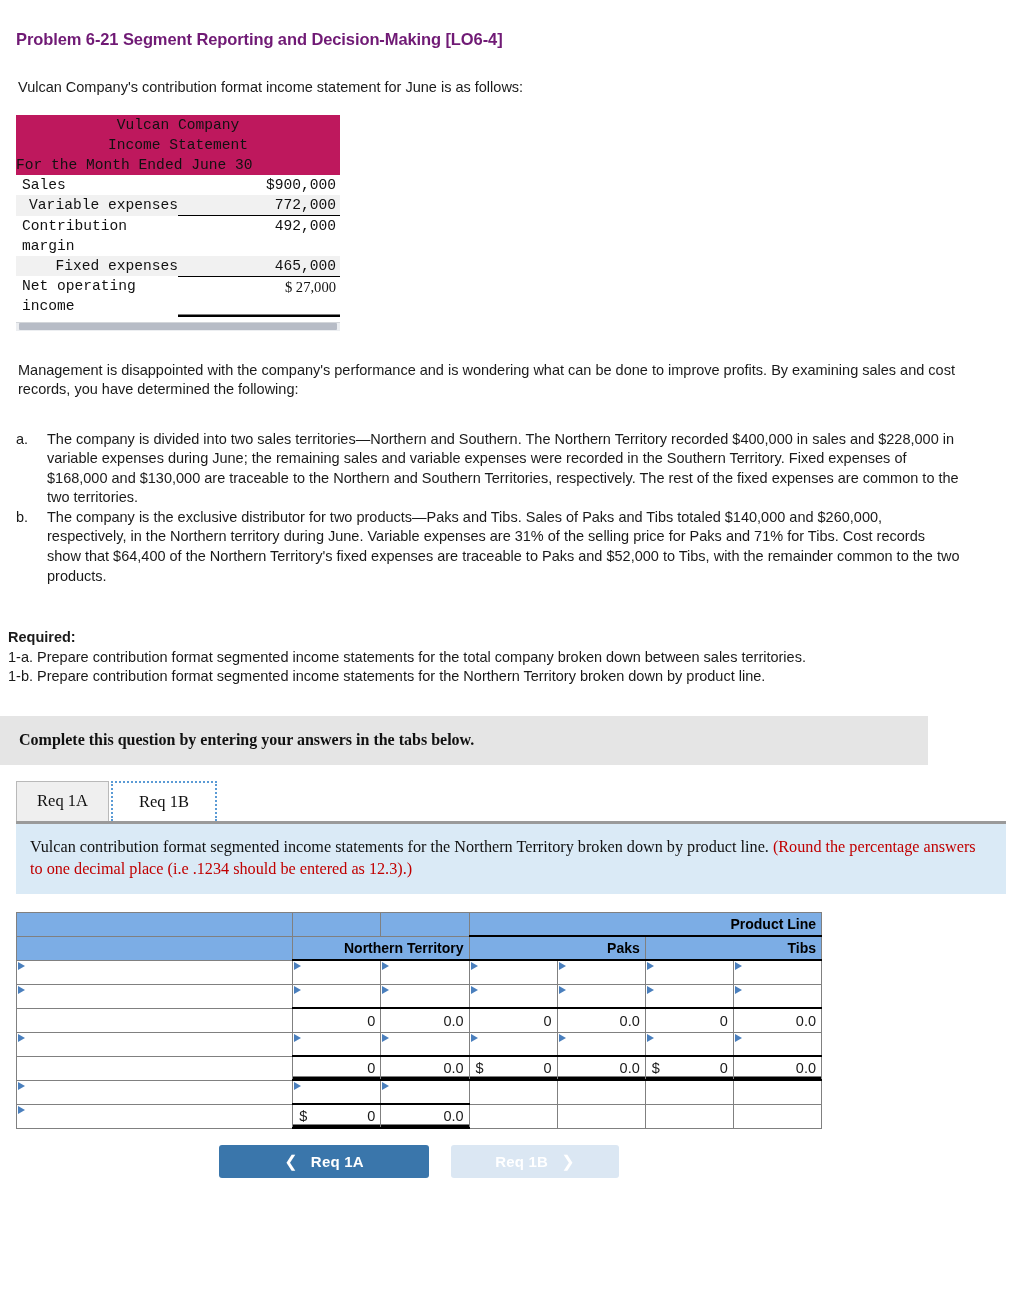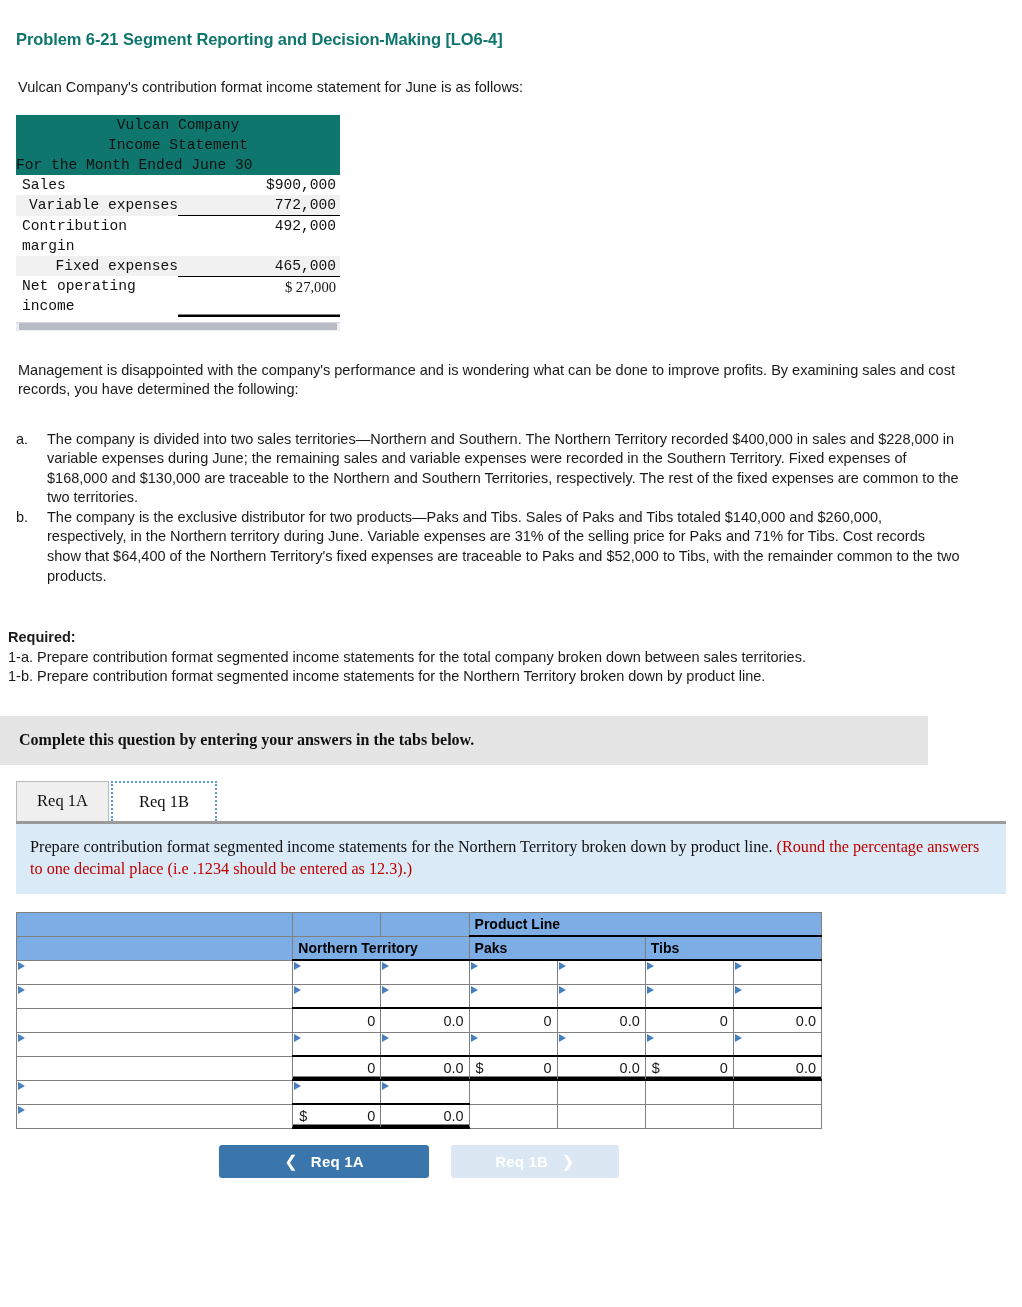--- a/index.html
+++ b/index.html
@@ -17,21 +17,21 @@
   }
 
   .page { padding: 0; }
 
   
   .prob-title {
     font-size: 16.5px;
     font-weight: bold;
     letter-spacing: -0.1px;
     margin: 30px 0 0 16px;
-    color: #0f766e;
+    color: #701a75;
   }
   .intro-line {
     font-size: 14.5px;
     margin: 30px 0 0 18px;
     color: #1a1a1a;
   }
 
   
   .is-wrap {
     margin: 20px 0 0 16px;
@@ -40,21 +40,21 @@
   table.is-table {
     border-collapse: collapse;
     font-family: "Liberation Mono", "DejaVu Sans Mono", monospace;
     font-size: 14.6px;
     width: 324px;
     table-layout: fixed;
     color: #111;
   }
   table.is-table td { padding: 0; vertical-align: top; line-height: 20px; }
   .is-head td {
-    background: #0f766e;
+    background: #be185d;
     text-align: center;
     padding: 1px 0;
   }
   .is-head.left td { text-align: left; padding-left: 0; }
   .is-row td.lbl { padding-left: 6px; white-space: normal; }
   .is-row td.val { text-align: right; padding-right: 4px; white-space: nowrap; }
   .is-row.shade td { background: #f1f1f1; text-align: right; }
   .val.ul-single { border-bottom: 1.6px solid #000; }
   .val.ul-double {
     border-bottom: 1.6px solid #000;
@@ -184,21 +184,21 @@
   table.agrid td {
     border: 1px solid #808080;
     height: 24px;
     padding: 0 5px;
     background: #ffffff;
     position: relative;
   }
   table.agrid td.hd {
     background: #7cade5;
     font-weight: bold;
-    text-align: left;
+    text-align: right;
     color: #000;
     font-size: 14px;
     margin-left: 24px;
   }
   table.agrid td.hd.blank { background: #7cade5; }
   .bb { border-bottom: 2.4px solid #000 !important; }
   td.num { text-align: right; padding-right: 6px; font-size: 14.5px; }
   td.num.dollar::before {
     content: "$";
     position: absolute;
@@ -329,21 +329,21 @@
   <div class="tabbar">
     <div class="tab inactive">
       <span>Req 1A</span>
     </div>
     <div class="tab active">
       <span>Req 1B</span>
     </div>
   </div>
 
   <div class="info-banner">
-    <span>Prepare contribution format segmented income statements for the Northern Territory broken down by product line. </span><span class="red">(Round the percentage answers to one decimal place (i.e .1234 should be entered as 12.3).)</span>
+    <span>Vulcan contribution format segmented income statements for the Northern Territory broken down by product line. </span><span class="red">(Round the percentage answers to one decimal place (i.e .1234 should be entered as 12.3).)</span>
   </div>
 
   <div class="grid-wrap">
     <table class="agrid">
       <colgroup>
         <col class="c-label">
           <col class="c-amt">
           <col class="c-pct">
         <col class="c-amt">
           <col class="c-pct">

